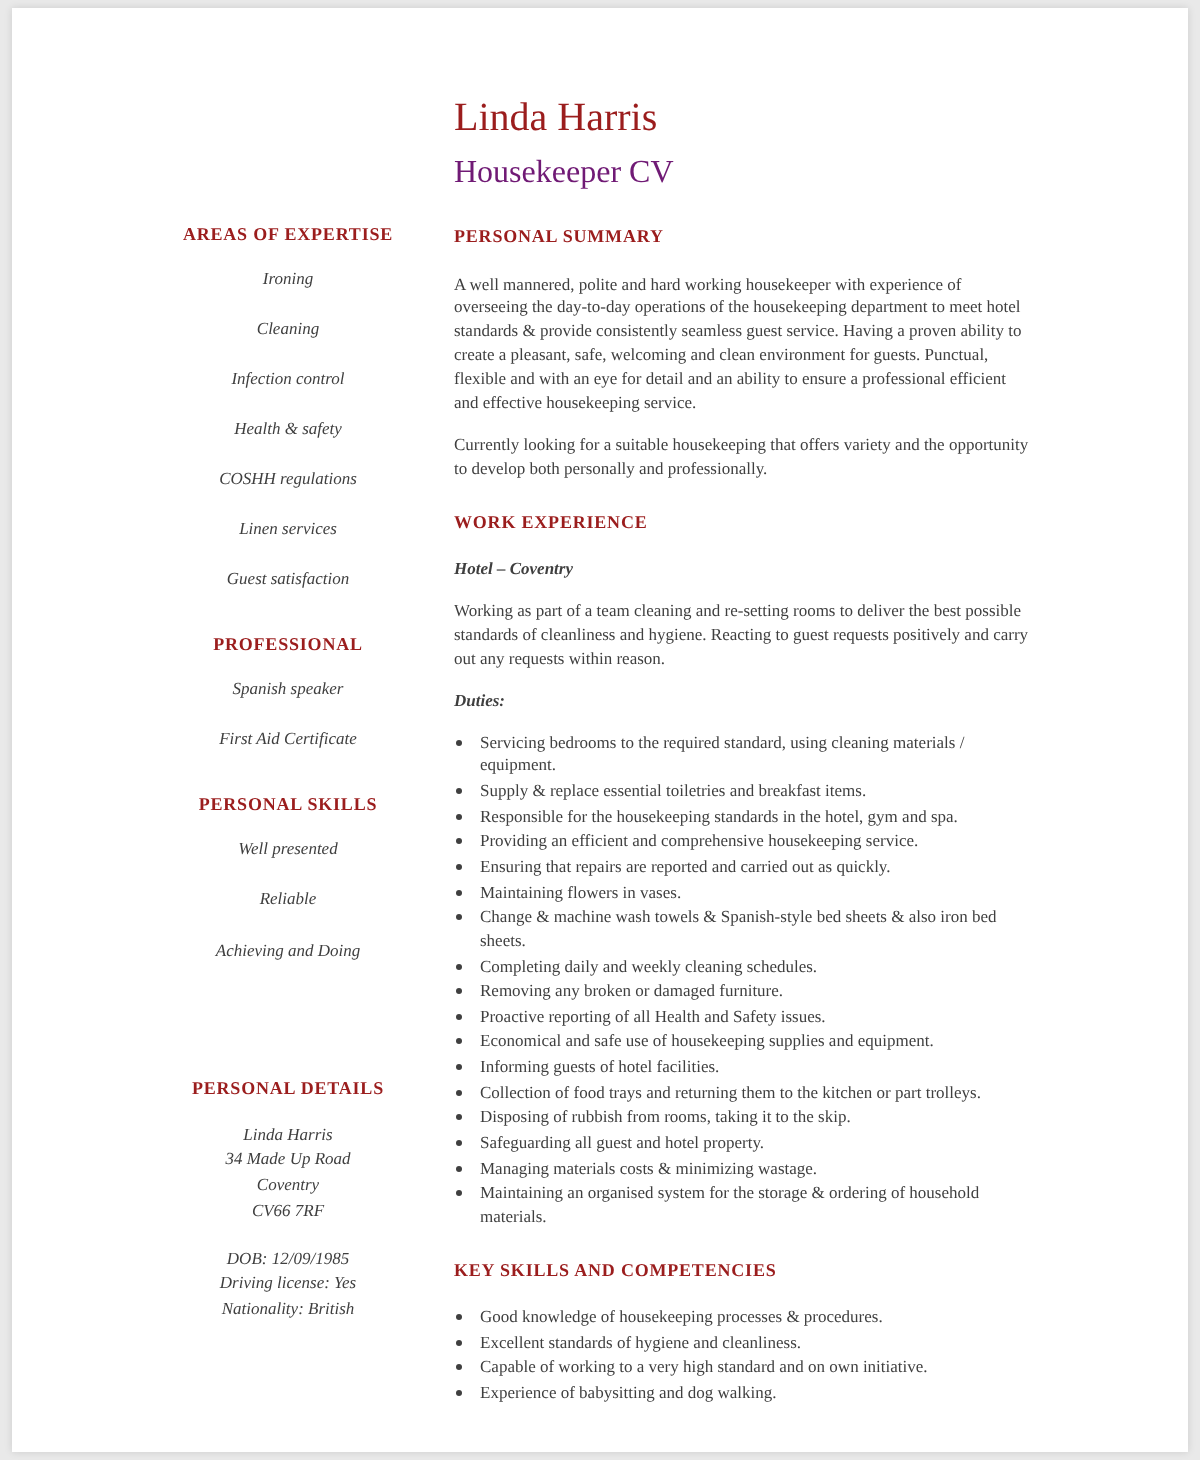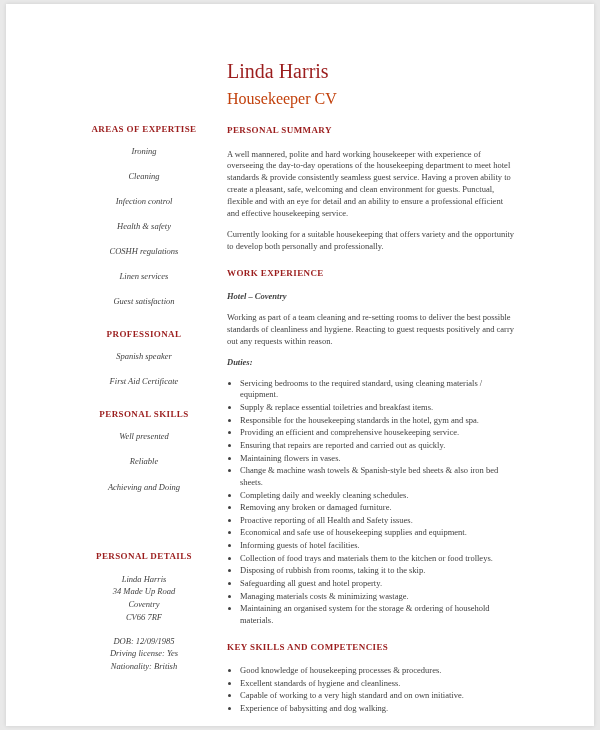--- a/index.html
+++ b/index.html
@@ -17,29 +17,29 @@
     color:var(--text);
   }
   .canvas{
     width:600px;height:730px;margin:0 auto;position:relative;
     background:var(--canvas);
   }
   .page{
     position:absolute;left:6px;top:4px;right:6px;bottom:4px;
     background:var(--paper);
     box-shadow:0 0 4px rgba(0,0,0,0.12);
-    padding:56px 40px 24px 82px;
+    padding:44px 40px 24px 82px;
     overflow:hidden;
   }
   .cv-header{margin-left:139px;margin-bottom:16px;}
   .cv-header h1{
     margin:0 0 7px 0;font-size:20px;font-weight:normal;color:var(--accent);
   }
   .cv-header h2{
-    margin:0;font-size:16px;font-weight:normal;color:#c2410c;
+    margin:0;font-size:16px;font-weight:normal;color:#701a75;
   }
   .columns{display:flex;align-items:flex-start;}
   .sidebar{width:112px;margin-right:27px;flex:none;font-size:8.5px;}
   .main{width:288px;flex:none;font-size:8.5px;line-height:1.4;}
 
   .sec-title{
     margin:0 0 12px 0;font-size:9px;font-weight:bold;color:var(--accent);
     letter-spacing:0.4px;
   }
   .side-sec{margin-bottom:22px;text-align:center;}
@@ -145,21 +145,21 @@
               <li>Responsible for the housekeeping standards in the hotel, gym and spa.</li>
               <li>Providing an efficient and comprehensive housekeeping service.</li>
               <li>Ensuring that repairs are reported and carried out as quickly.</li>
               <li>Maintaining flowers in vases.</li>
               <li>Change &amp; machine wash towels &amp; Spanish-style bed sheets &amp; also iron bed sheets.</li>
               <li>Completing daily and weekly cleaning schedules.</li>
               <li>Removing any broken or damaged furniture.</li>
               <li>Proactive reporting of all Health and Safety issues.</li>
               <li>Economical and safe use of housekeeping supplies and equipment.</li>
               <li>Informing guests of hotel facilities.</li>
-              <li>Collection of food trays and materials them to the kitchen or food trolleys.</li>
+              <li>Collection of food trays and returning them to the kitchen or part trolleys.</li>
               <li>Disposing of rubbish from rooms, taking it to the skip.</li>
               <li>Safeguarding all guest and hotel property.</li>
               <li>Managing materials costs &amp; minimizing wastage.</li>
               <li>Maintaining an organised system for the storage &amp; ordering of household materials.</li>
             </ul>
         </section>
 
         <section class="main-sec">
           <h3 class="sec-title">KEY SKILLS AND COMPETENCIES</h3>
           <ul class="bullets">

